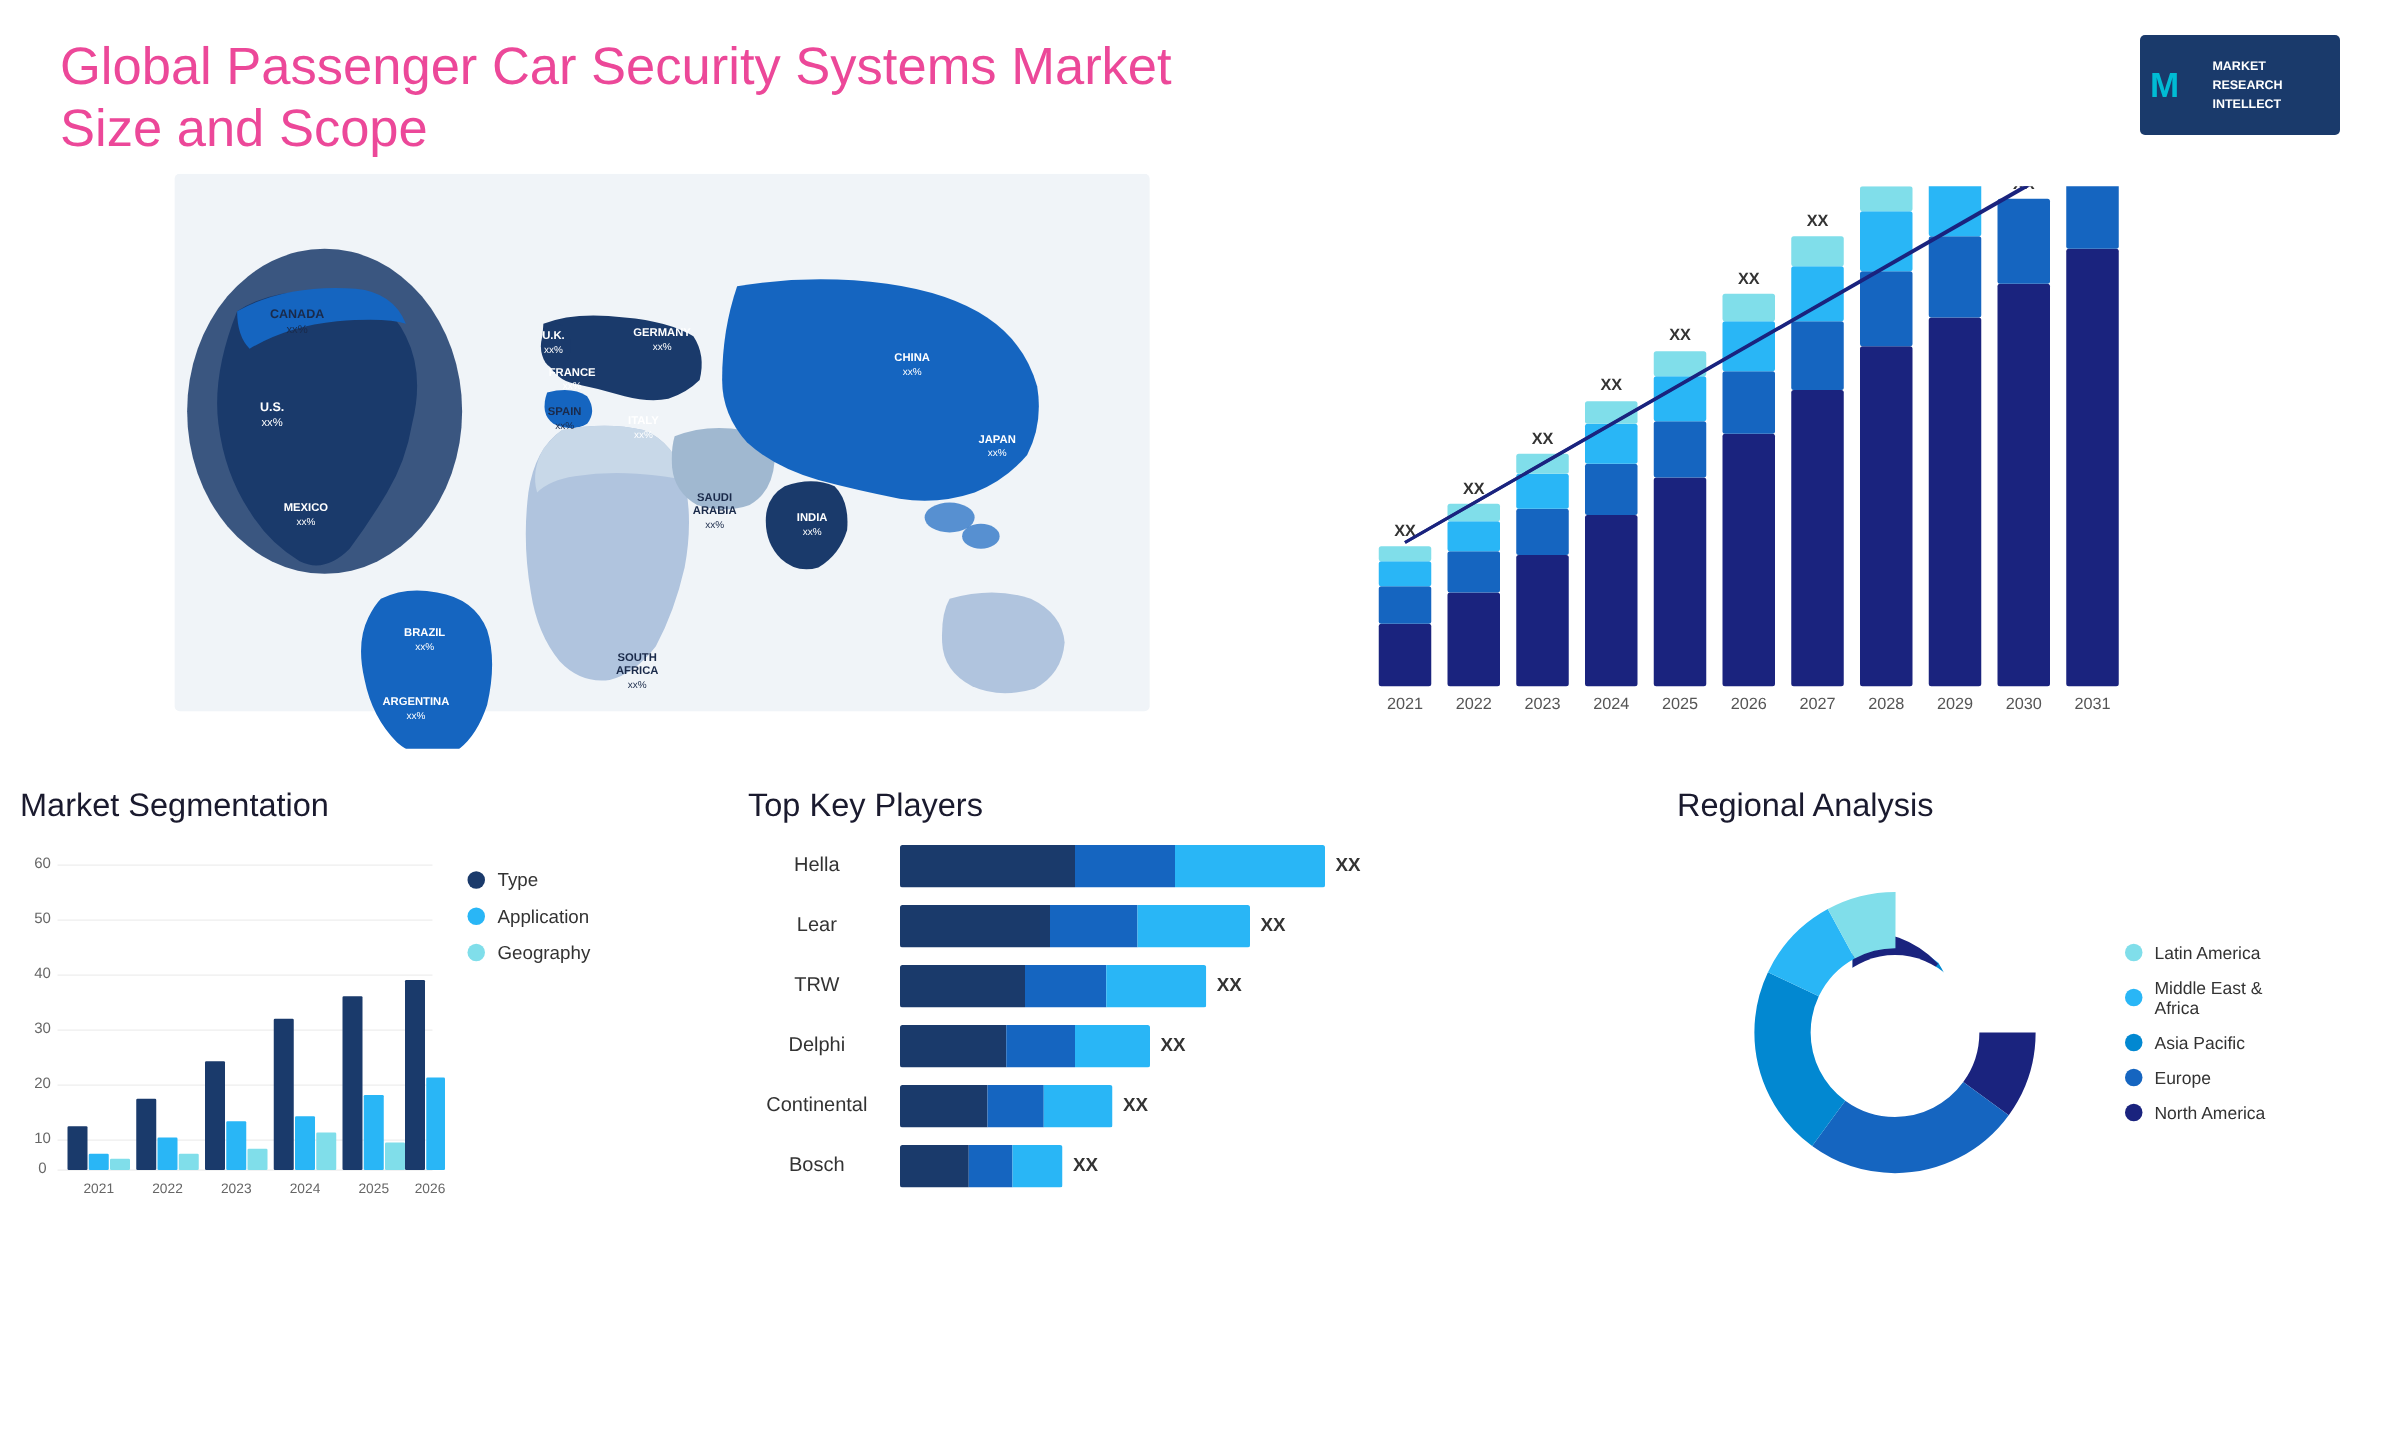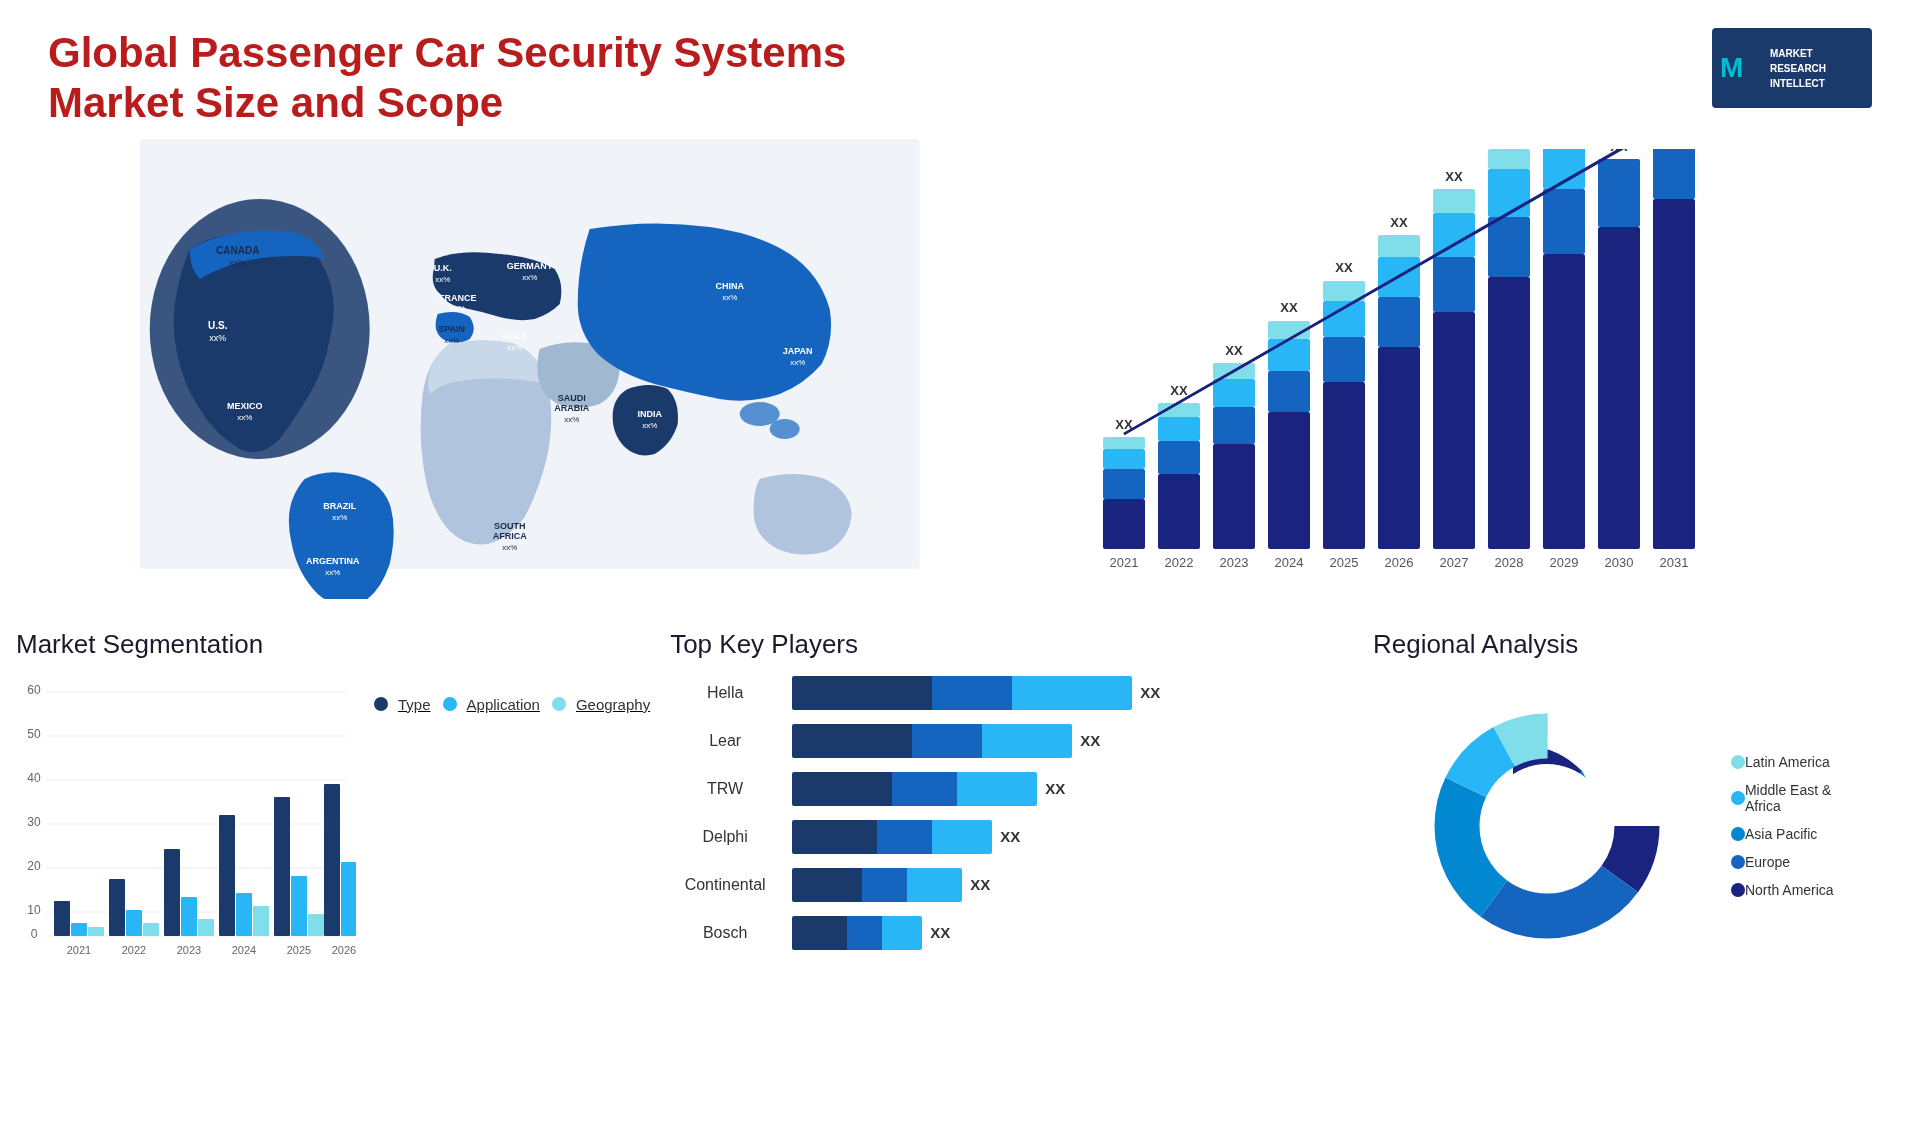--- a/index.html
+++ b/index.html
@@ -14,22 +14,22 @@
 
     
     .header {
       display: flex;
       align-items: flex-start;
       justify-content: space-between;
       padding: 28px 48px 10px 48px;
     }
     .main-title {
       font-size: 42px;
-      font-weight: 700;
-      color: #b91c1c;
+      font-weight: 400;
+      color: #ec4899;
       max-width: 900px;
       line-height: 1.2;
     }
     .logo-area {
       display: flex;
       flex-direction: column;
       align-items: center;
     }
     .logo-box {
       width: 160px;
@@ -104,25 +104,24 @@
     }
 
     
     .segmentation-section {
       flex: 0.7;
       display: flex;
       flex-direction: column;
     }
     .seg-legend {
       display: flex;
-      flex-direction: row;
+      flex-direction: column;
       gap: 12px;
       margin-top: 20px;
       padding-left: 10px;
-      text-decoration: underline;
     }
     .legend-item {
       display: flex;
       align-items: center;
       gap: 10px;
       font-size: 15px;
       color: #333;
     }
     .legend-dot {
       width: 14px;
@@ -181,20 +180,21 @@
       align-items: center;
     }
     .donut-legend {
       display: flex;
       flex-direction: column;
       gap: 12px;
     }
     .donut-legend-item {
       display: flex;
       align-items: center;
+      gap: 10px;
       font-size: 14px;
       color: #333;
     }
     .donut-legend-dot {
       width: 14px;
       height: 14px;
       border-radius: 50%;
     }
 
     .source-text {

